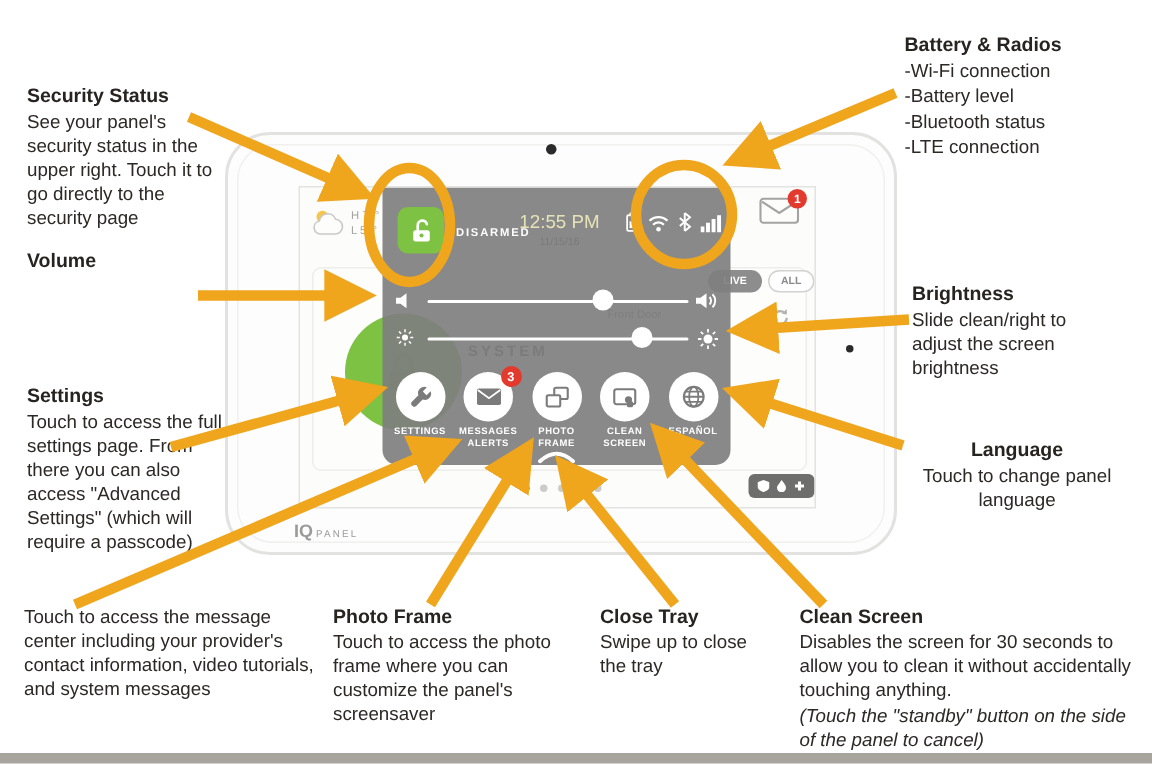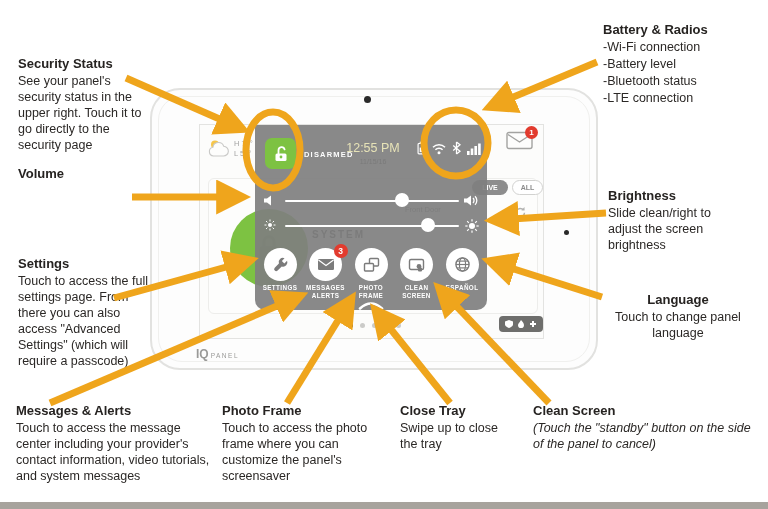--- a/index.html
+++ b/index.html
@@ -95,36 +95,36 @@
   <div class="ann-title">Settings</div>
   <div class="ann-body">Touch to access the full settings page. From there you can also access "Advanced Settings" (which will require a passcode)</div>
 </div>
 
 <div class="ann" style="left:608px;top:292px;width:140px;text-align:center;">
   <div class="ann-title">Language</div>
   <div class="ann-body">Touch to change panel language</div>
 </div>
 
 <div class="ann" style="left:16px;top:403px;width:198px;">
-  <div class="ann-title">Messages &amp; Alerts</div>
   <div class="ann-body">Touch to access the message center including your provider's contact information, video tutorials, and system messages</div>
 </div>
 
 <div class="ann" style="left:222px;top:403px;width:158px;">
   <div class="ann-title">Photo Frame</div>
   <div class="ann-body">Touch to access the photo frame where you can customize the panel's screensaver</div>
 </div>
 
 <div class="ann" style="left:400px;top:403px;width:112px;">
   <div class="ann-title">Close Tray</div>
   <div class="ann-body">Swipe up to close the tray</div>
 </div>
 
 <div class="ann" style="left:533px;top:403px;width:226px;">
   <div class="ann-title">Clean Screen</div>
+  <div class="ann-body">Disables the screen for 30 seconds to allow you to clean it without accidentally touching anything.</div>
   <div class="ann-note">(Touch the "standby" button on the side of the panel to cancel)</div>
 </div>
 
 <div class="device">
   <div class="cam-dot" style="left:212px;top:6px;width:7px;height:7px;"></div>
   <div class="cam-dot" style="left:412px;top:140px;width:5px;height:5px;"></div>
 
   <div class="screen">
 
     <div class="card" style="left:8px;top:53px;width:328px;height:134px;"></div>

